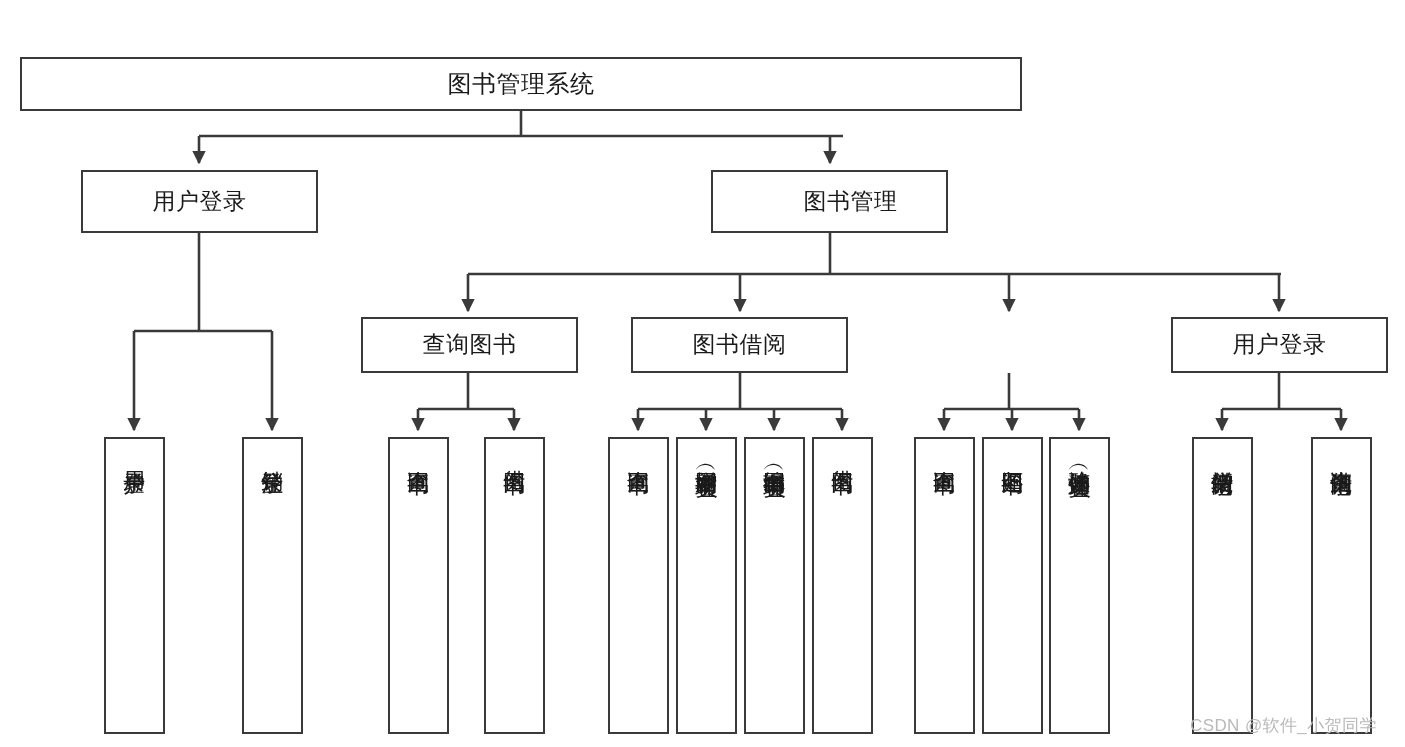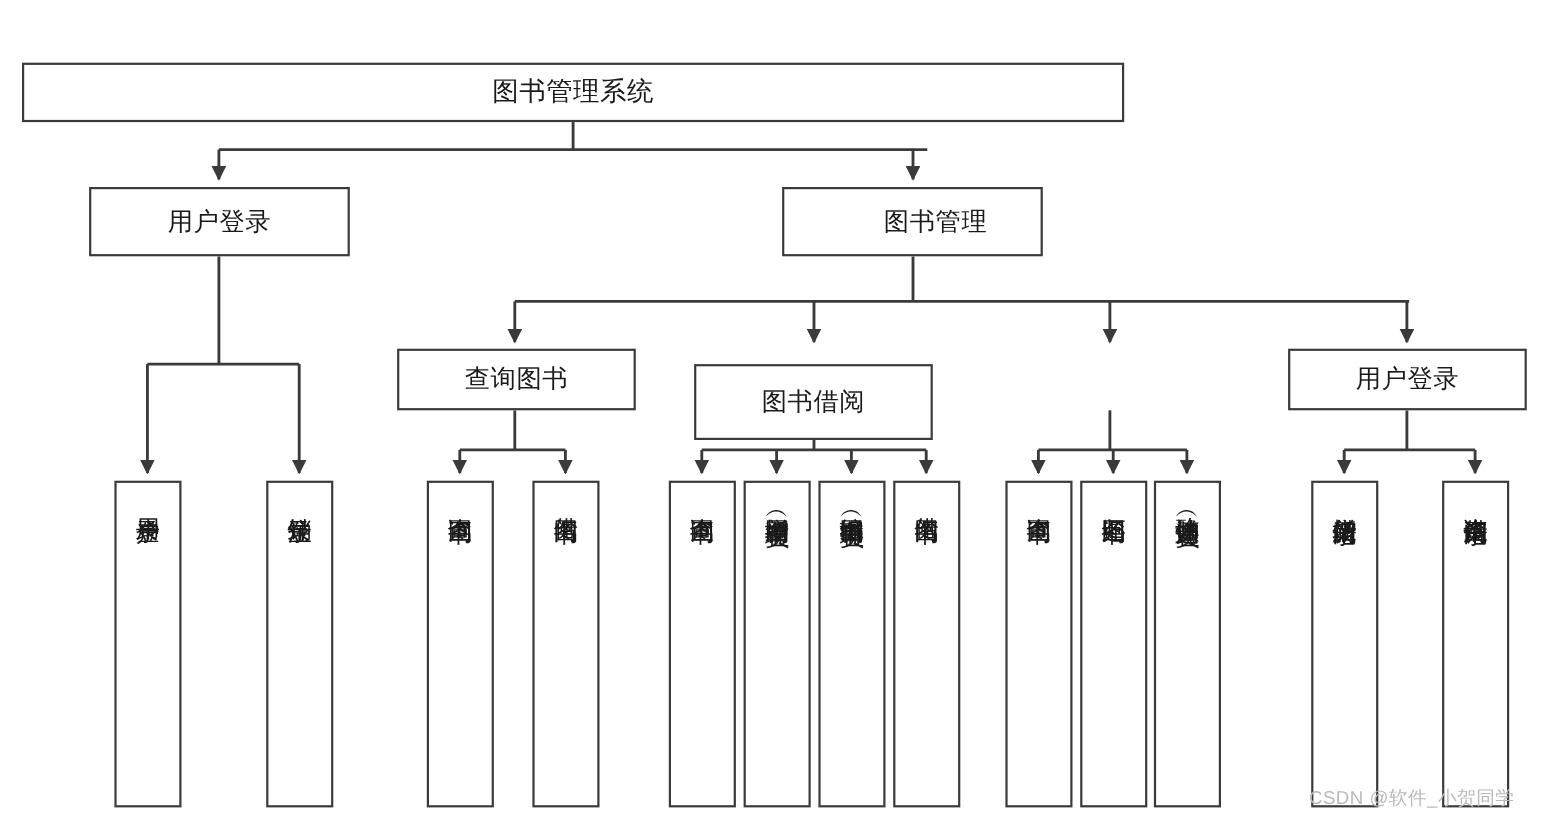--- a/index.html
+++ b/index.html
@@ -135,21 +135,21 @@
   <div class="node horiz" style="left:81px; top:170px; width:237px; height:63px;">
     <span class="label">用户登录</span>
   </div>
   <div class="node horiz" style="left:711px; top:170px; width:237px; height:63px;padding-left:42px;">
     <span class="label">图书管理</span>
   </div>
 
   <div class="node horiz" style="left:361px; top:317px; width:217px; height:56px;">
     <span class="label">查询图书</span>
   </div>
-  <div class="node horiz" style="left:631px; top:317px; width:217px; height:69px;margin-top:14px;">
+  <div class="node horiz" style="left:631px; top:317px; width:217px; height:56px;">
     <span class="label">图书借阅</span>
   </div>
   <div class="node horiz" style="left:1171px; top:317px; width:217px; height:56px;">
     <span class="label">用户登录</span>
   </div>
 
   <div class="node vert" style="left:104px; top:437px; width:61px; height:297px;">
     <span class="label">用户登录</span>
   </div>
   <div class="node vert" style="left:242px; top:437px; width:61px; height:297px;">

